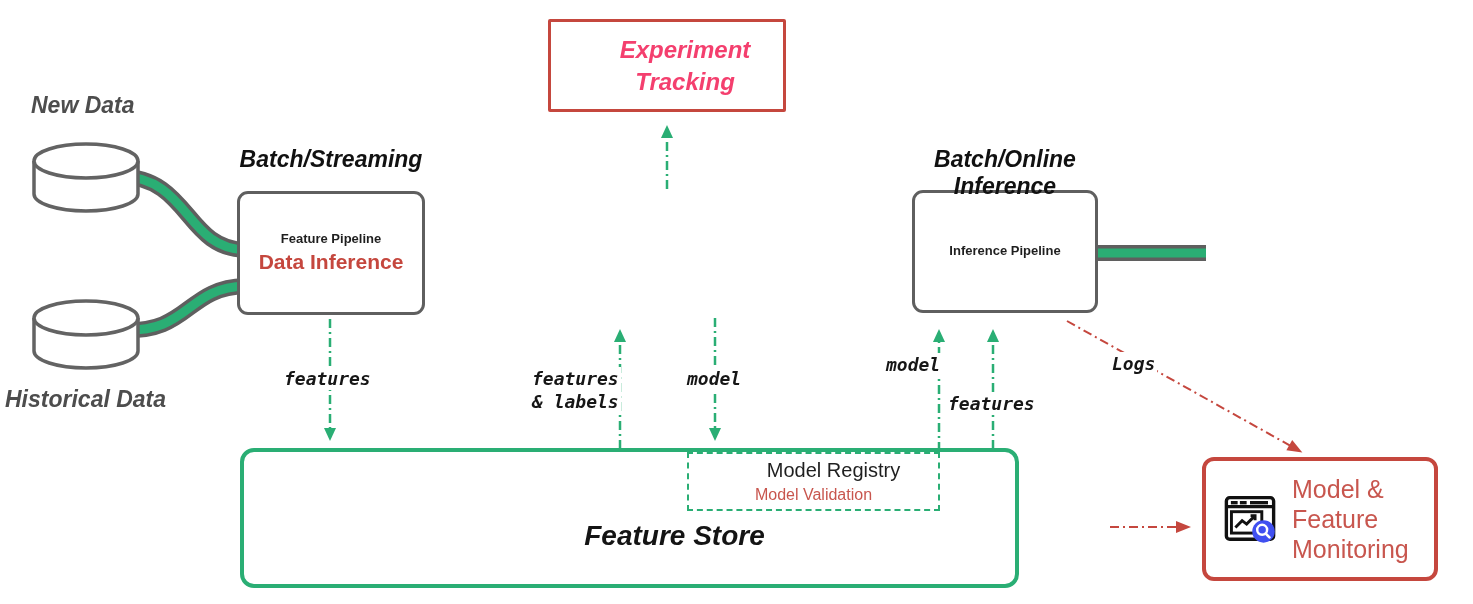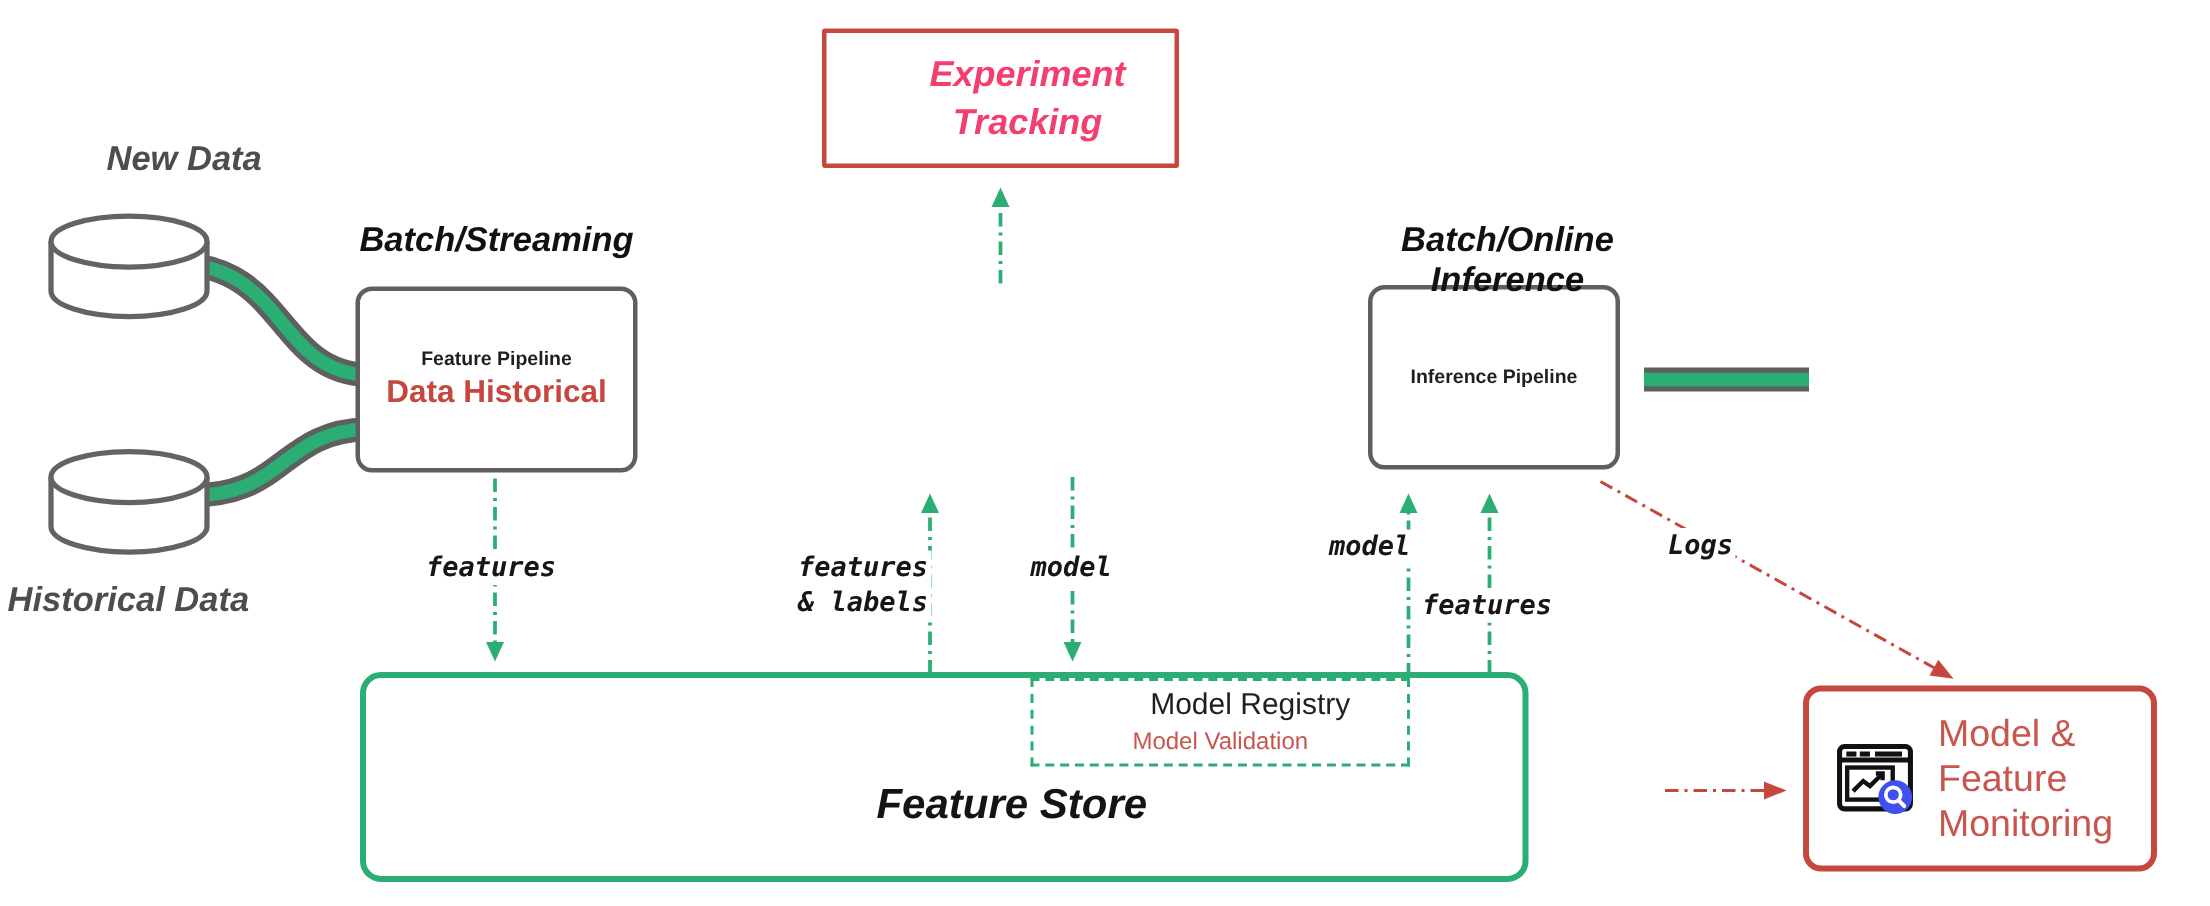--- a/index.html
+++ b/index.html
@@ -26,21 +26,21 @@
   
   .node{position:absolute;background:#fff;z-index:2;display:flex;flex-direction:column;
         align-items:center;justify-content:center;text-align:center;}
   .gray-node{border:3.5px solid var(--gray);border-radius:11px;}
   .node-title{font-size:13px;font-weight:bold;color:var(--ink);line-height:1.3;white-space:nowrap;}
   .node-title.wrap{white-space:normal;width:115px;}
   .node-sub{font-size:21px;font-weight:bold;color:var(--red);line-height:1.3;white-space:nowrap;}
 
   .feature-pipeline{left:237px;top:191px;width:188px;height:124px;}
   .training-pipeline{left:575px;top:190px;width:187px;height:123px;}
-  .inference-pipeline{left:912px;top:190px;width:168px;height:123px;}
+  .inference-pipeline{left:912px;top:190px;width:186px;height:123px;}
 
   .experiment-tracking{left:548px;top:19px;width:238px;height:93px;border:3px solid var(--red);border-radius:2px;padding-left:36px;}
   .experiment-tracking .et-label{font-size:24px;font-weight:bold;font-style:italic;color:var(--pink);width:160px;line-height:1.3;}
 
   .prediction-consumer{left:1203px;top:190px;width:235px;height:122px;border:2px dotted #7d7d7d;
         border-radius:4px;flex-direction:row;justify-content:flex-start;gap:16px;padding-left:22px;text-align:left;}
   .pc-label{font-size:25px;color:var(--ink);line-height:1.27;width:135px;}
 
   .feature-store{left:240px;top:448px;width:779px;height:140px;border:4px solid var(--green);border-radius:14px;}
   .fs-label{position:absolute;left:0;right:0;top:68px;text-align:center;padding-left:90px;
@@ -111,21 +111,21 @@
     <path class="dash-green" d="M667,189 V129" marker-end="url(#ag)"></path>
     <path class="dash-green" d="M939,451 V333" marker-end="url(#ag)"></path>
     <path class="dash-green" d="M993,449 V333" marker-end="url(#ag)"></path>
 
     <path class="dash-red" d="M1067,321 L1298,450" marker-end="url(#ar)"></path>
     <path class="dash-red" d="M1110,527 H1186" marker-end="url(#ar)"></path>
   </svg>
 
   <div class="node gray-node feature-pipeline">
     <div class="node-title">Feature Pipeline</div>
-    <div class="node-sub">Data Historical</div>
+    <div class="node-sub">Data Inference</div>
   </div>
 
   <div class="node experiment-tracking">
     <div class="et-label">Experiment Tracking</div>
   </div>
 
 
   <div class="node gray-node inference-pipeline">
     <div class="node-title wrap">Inference Pipeline</div>
   </div>
@@ -150,21 +150,21 @@
       <rect x="7.5" y="17.5" width="27" height="19" fill="none" stroke="#111" stroke-width="2.6"></rect>
       <path d="M11,31.5 L17,25.5 L21,28.5 L28.5,21" stroke="#111" stroke-width="2.6" fill="none"></path>
       <path d="M24.5,21 h4 v4" stroke="#111" stroke-width="2.6" fill="none"></path>
       <circle cx="36" cy="35" r="10" fill="#4050f0"></circle>
       <circle cx="34.8" cy="33.6" r="4.4" fill="none" stroke="#fff" stroke-width="2.2"></circle>
       <line x1="38" y1="37" x2="41.3" y2="40.3" stroke="#fff" stroke-width="2.4" stroke-linecap="round"></line>
     </svg>
     <div class="mon-label">Model &amp; Feature Monitoring</div>
   </div>
 
-  <div class="db-label" style="left:31px;top:92px;margin-left:40px;">New Data</div>
+  <div class="db-label" style="left:31px;top:92px;">New Data</div>
   <div class="db-label" style="left:5px;top:386px;">Historical Data</div>
 
   <div class="flow-title" style="left:237px;top:146px;width:188px;text-align:center;">Batch/Streaming</div>
   <div class="flow-title" style="left:880px;top:146px;width:250px;text-align:center;">Batch/Online Inference</div>
 
   <div class="edge-label" style="left:282px;top:367px;">features</div>
 
   <div class="edge-label" style="left:530px;top:367px;">
     <div>features</div>
     <div>&amp; labels</div>

